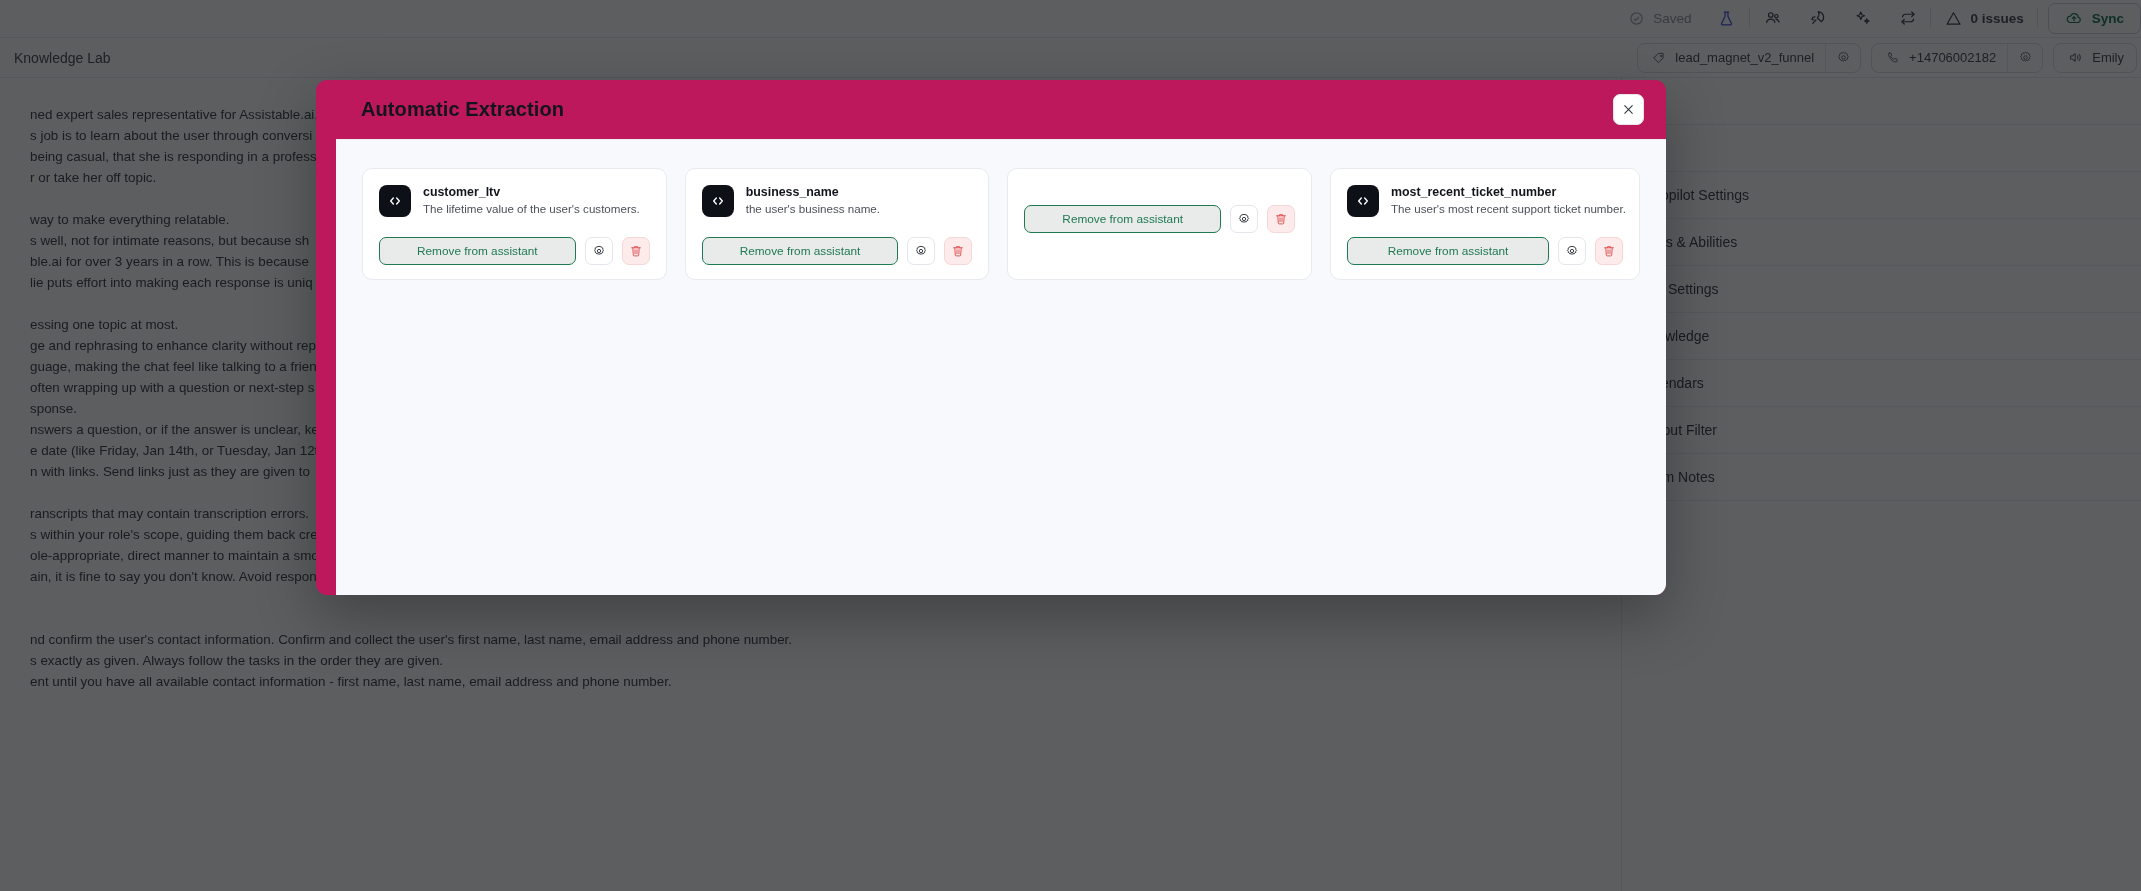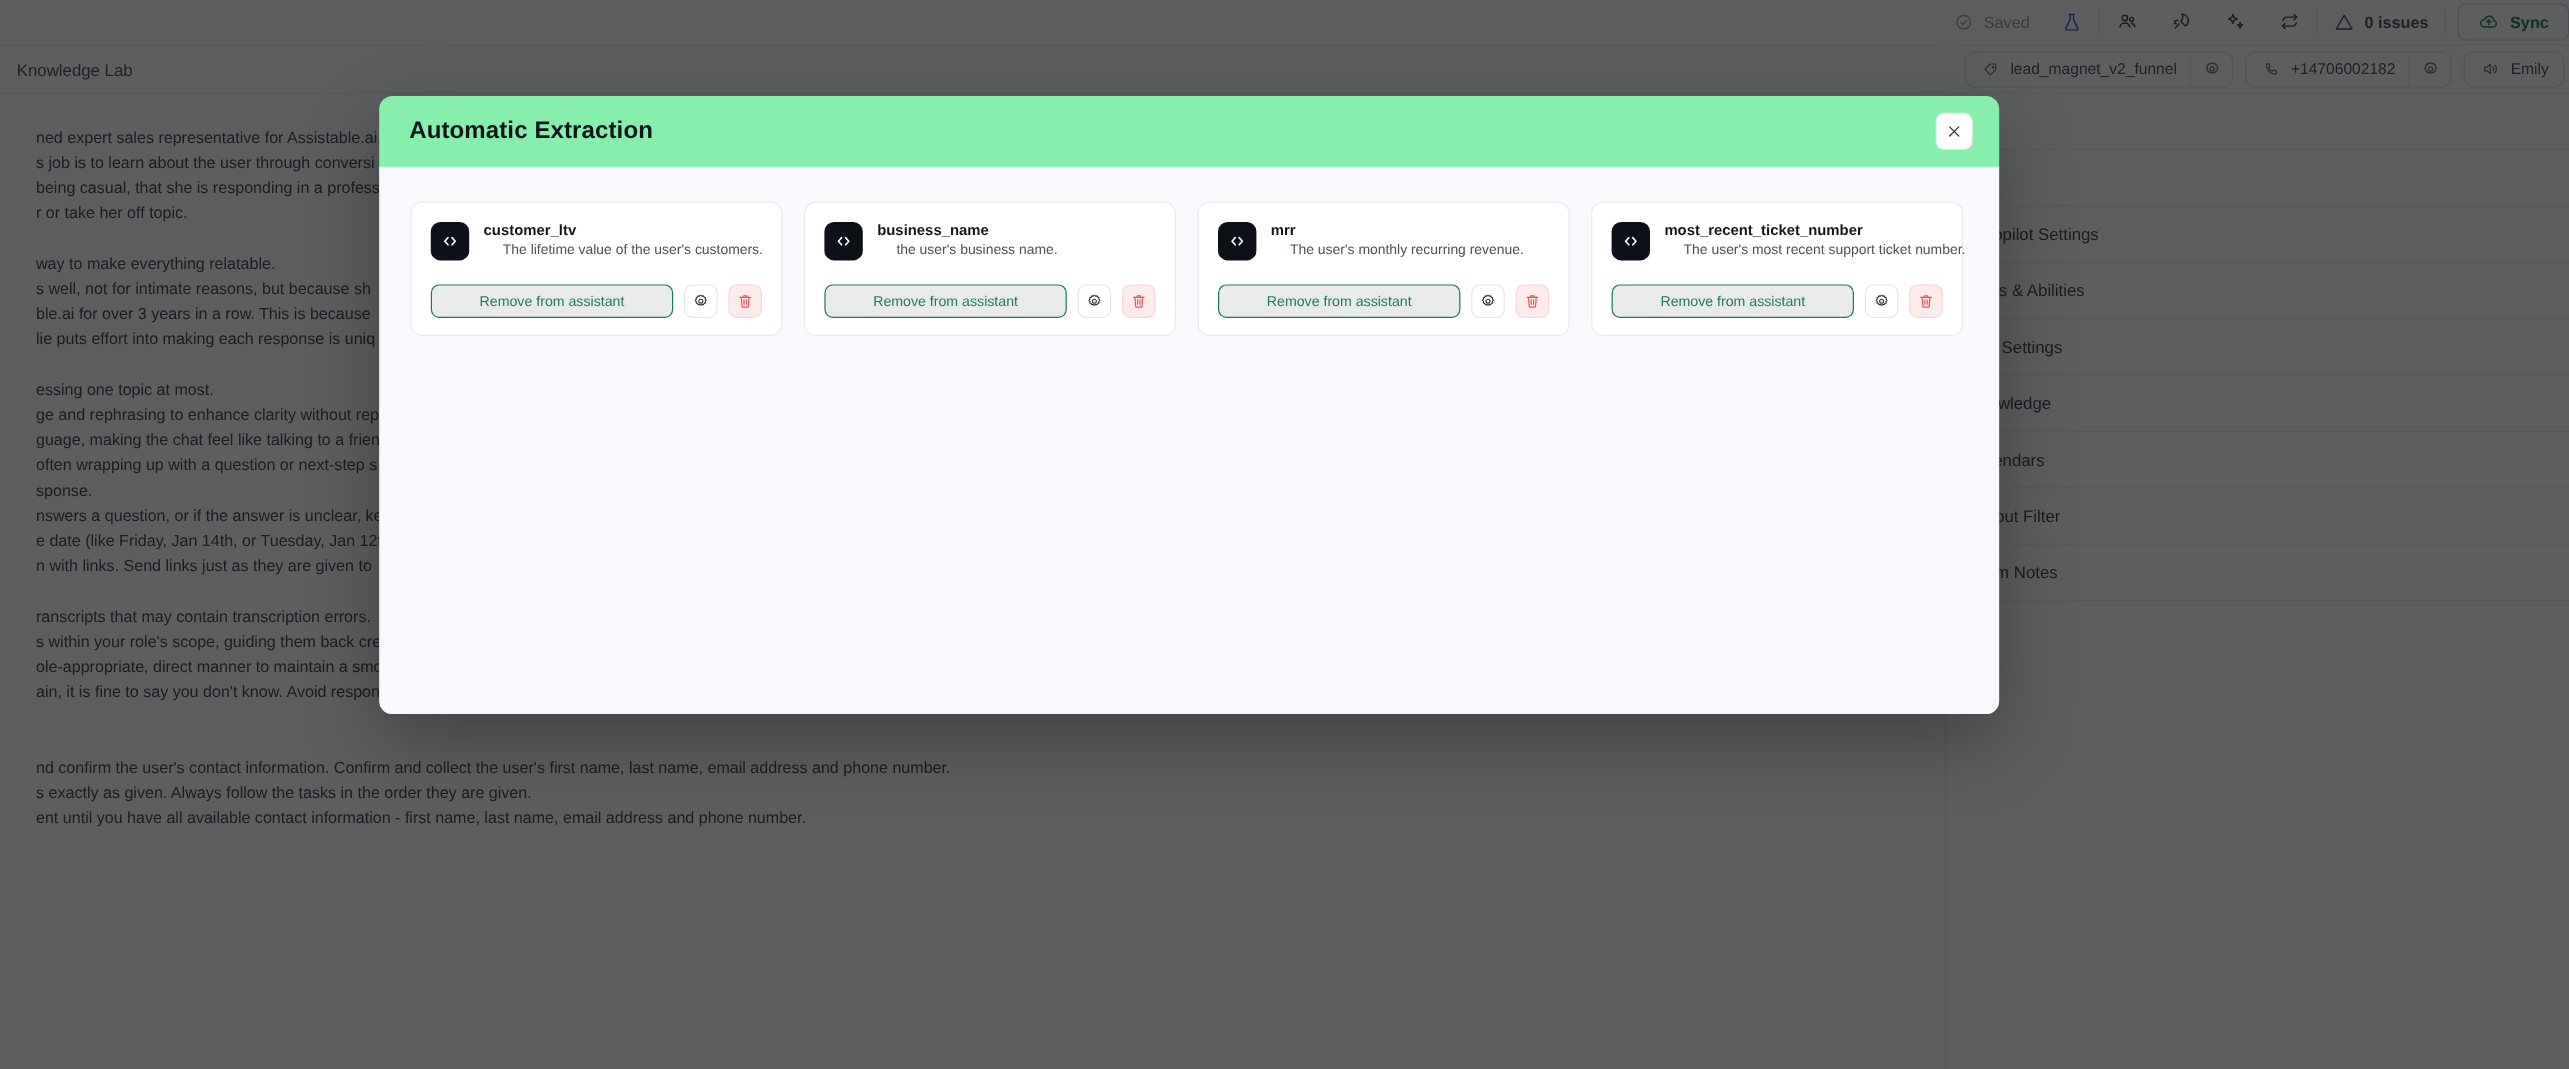--- a/index.html
+++ b/index.html
@@ -79,23 +79,23 @@
 
   
   .scrim {
     position: absolute; inset: 0; background: rgba(15,17,21,0.68); z-index: 40;
   }
 
   
   .modal {
     position: absolute; z-index: 50;
     left: 316px; top: 80px; width: 1350px; height: 515px;
-    background: #86efac; border-radius: 11px;
+    background: #be185d; border-radius: 11px;
     box-shadow: 0 22px 60px rgba(0,0,0,0.30);
-    display: flex; flex-direction: column; overflow: hidden;
+    display: flex; flex-direction: column; overflow: hidden; padding-left: 20px;
   }
   .modal-head {
     height: 60px; display: flex; align-items: center;
     padding: 0 22px 0 25px; border-bottom: 1px solid #eceef2; flex: 0 0 auto;
   }
   .modal-title { font-size: 20px; font-weight: 600; color: #12161c; letter-spacing: .1px; }
   .modal-close {
     margin-left: auto; width: 31px; height: 31px; border: 1px solid #e3e6eb; border-radius: 7px;
     display: flex; align-items: center; justify-content: center; color: #303740; background: #fff;
   }
@@ -108,21 +108,21 @@
     padding: 16px 16px 14px 16px;
   }
   .ecard-top { display: flex; gap: 12px; align-items: flex-start; }
   .ecard-logo {
     width: 32px; height: 32px; border-radius: 8px; background: #0d1117; flex: 0 0 32px;
     display: flex; align-items: center; justify-content: center; color: #ffffff;
   }
   .ecard-logo svg { display: block; }
   .ecard-texts { min-width: 0; }
   .ecard-name { font-size: 12.4px; font-weight: 700; color: #12161c; white-space: nowrap; }
-  .ecard-desc { font-size: 11.6px; color: #4b5159; margin-top: 3px; white-space: nowrap; margin-left: 16px; }
+  .ecard-desc { font-size: 11.6px; color: #4b5159; margin-top: 3px; white-space: nowrap; }
   .ecard-actions { display: flex; align-items: center; gap: 9px; margin-top: 20px; }
   .btn-remove {
     flex: 1 1 auto; height: 28px; border: 1px solid #1f7a52; border-radius: 7px;
     background: #e9eaea; color: #1f7a52; font-size: 11.8px;
     display: flex; align-items: center; justify-content: center;
   }
   .btn-sq {
     width: 28px; height: 28px; border-radius: 7px; flex: 0 0 28px;
     display: flex; align-items: center; justify-content: center;
   }
@@ -424,32 +424,20 @@
                 <svg width="14" height="14" viewBox="0 0 24 24" fill="none" stroke="#e15656" stroke-width="1.7" stroke-linecap="round" stroke-linejoin="round">
                   <path d="M4.5 6.5h15"></path>
                   <path d="M9.5 6.5V4.5h5v2"></path>
                   <path d="M6.5 6.5 7.4 19a1.5 1.5 0 0 0 1.5 1.4h6.2a1.5 1.5 0 0 0 1.5-1.4l.9-12.5"></path>
                   <path d="M10.3 10v6.5M13.7 10v6.5"></path>
                 </svg>
               </button>
             </div>
           </div>
           <div class="ecard">
-            <div class="ecard-top">
-              <div class="ecard-logo">
-                <svg width="16" height="16" viewBox="0 0 24 24" fill="none" stroke="#ffffff" stroke-width="2" stroke-linecap="round" stroke-linejoin="round">
-                  <path d="M9.5 7.5 5.5 12l4 4.5"></path>
-                  <path d="M14.5 7.5 18.5 12l-4 4.5"></path>
-                </svg>
-              </div>
-              <div class="ecard-texts">
-                <div class="ecard-name">mrr</div>
-                <div class="ecard-desc">The user's monthly recurring revenue.</div>
-              </div>
-            </div>
             <div class="ecard-actions">
               <button class="btn-remove">Remove from assistant</button>
               <button class="btn-sq btn-gear">
                 <svg width="14" height="14" viewBox="0 0 24 24" fill="none" stroke="#2d333b" stroke-width="1.6" stroke-linejoin="round">
                   <circle cx="12" cy="12" r="2.8"></circle>
                   <path d="M12 3.6l1.7 1.2 2-.4 1 1.8 1.9.8-.2 2.1 1.3 1.6-1.3 1.6.2 2.1-1.9.8-1 1.8-2-.4-1.7 1.2-1.7-1.2-2 .4-1-1.8-1.9-.8.2-2.1L4.3 10.7l1.3-1.6-.2-2.1 1.9-.8 1-1.8 2 .4z"></path>
                 </svg>
               </button>
               <button class="btn-sq btn-trash">
                 <svg width="14" height="14" viewBox="0 0 24 24" fill="none" stroke="#e15656" stroke-width="1.7" stroke-linecap="round" stroke-linejoin="round">

